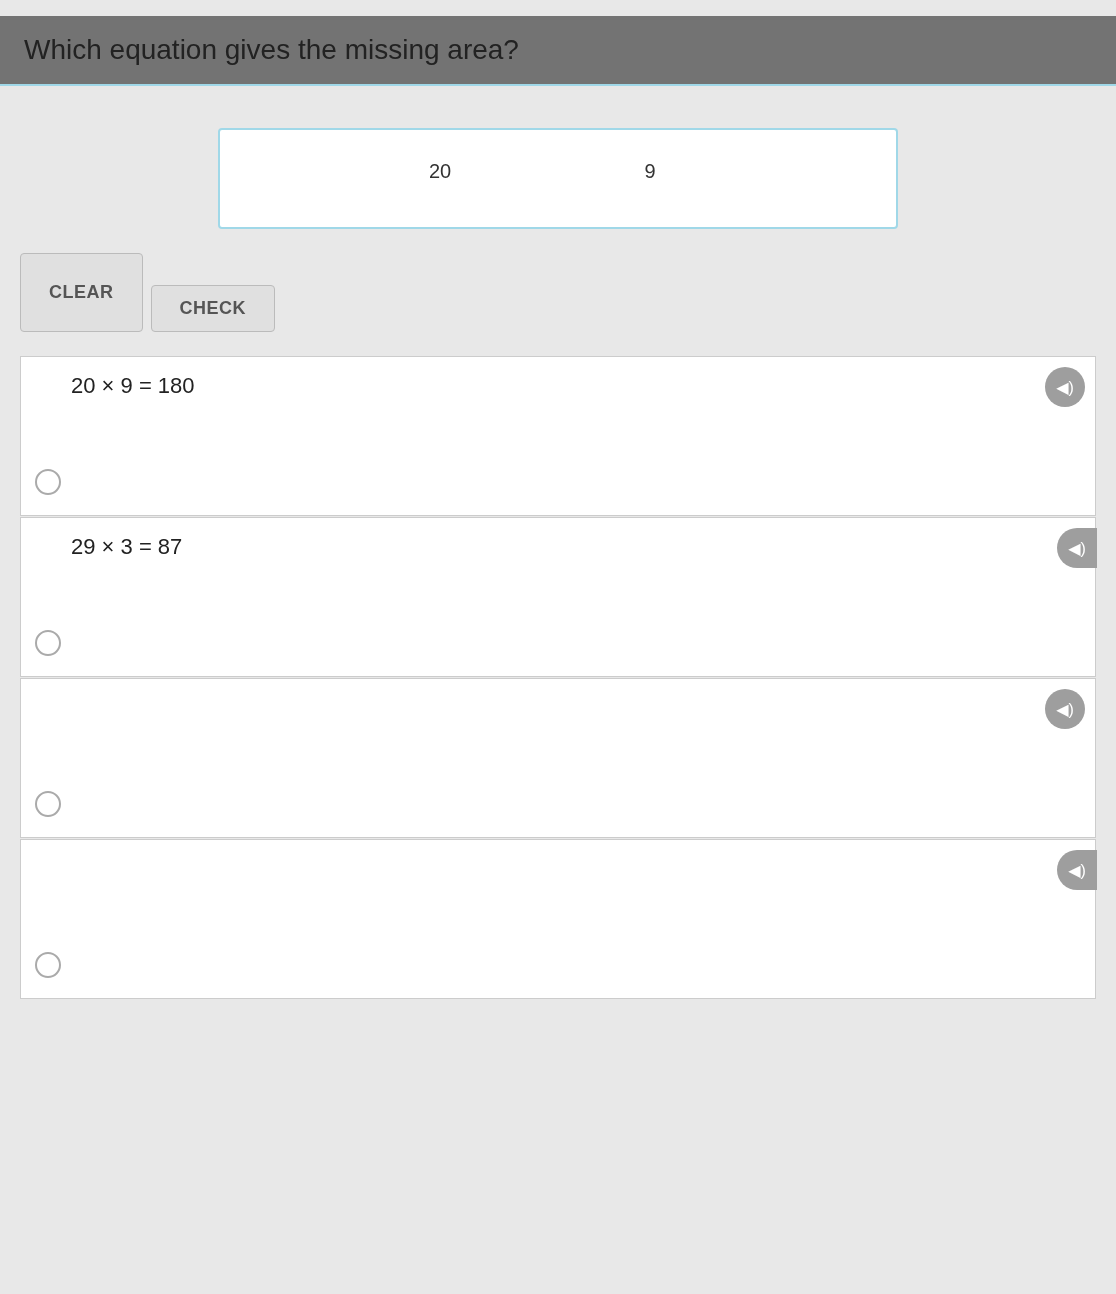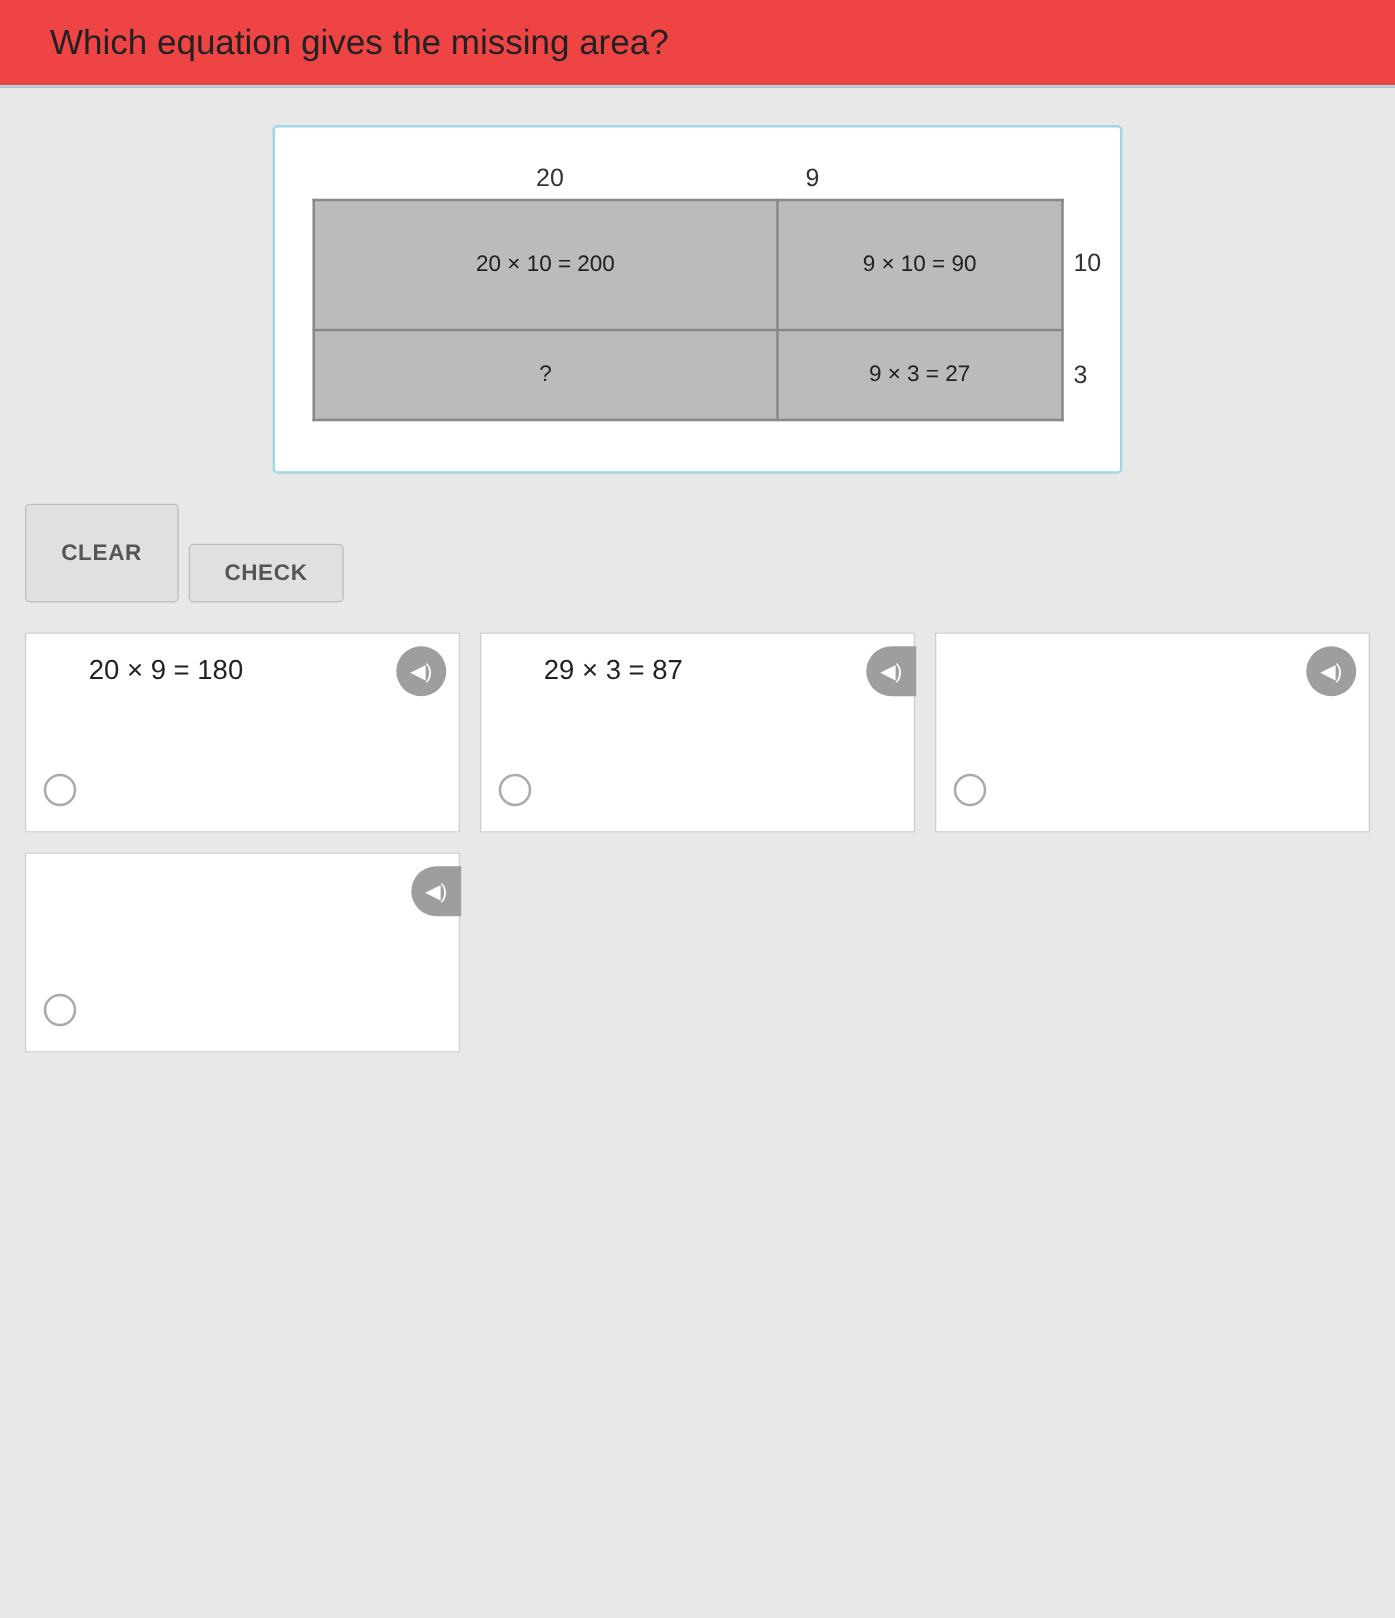--- a/index.html
+++ b/index.html
@@ -5,42 +5,43 @@
     * { box-sizing: border-box; margin: 0; padding: 0; }
     body {
       background: #e8e8e8;
       font-family: Arial, sans-serif;
       width: 1116px;
       min-height: 1294px;
       position: relative;
     }
 
     .header {
-      background: #ef4444;
+      background: #737373;
       border-bottom: 2px solid #a0d8e8;
-      padding: 18px 40px;
+      padding: 18px 24px;
+      margin-top: 16px;
     }
     .header h1 {
       font-size: 28px;
       font-weight: 400;
       color: #222;
     }
 
     .main-content {
       padding: 30px 20px 20px 20px;
     }
 
     
     .diagram-container {
       background: white;
       border: 2px solid #a0d8e8;
       border-radius: 4px;
-      margin: 0 auto 24px auto;
+      margin: 12px auto 24px auto;
       width: 680px;
-      padding: 30px 15px 40px 30px;
+      padding: 30px 30px 40px 30px;
     }
 
     .column-labels {
       display: flex;
       margin-left: 60px;
       margin-bottom: 4px;
     }
     .col-label-left {
       width: 260px;
       text-align: center;
@@ -136,22 +137,22 @@
       color: #555;
       cursor: pointer;
       min-width: 120px;
       letter-spacing: 0.5px;
       margin-top: 32px;
     }
 
     
     .options-grid {
       display: grid;
-      grid-template-columns: 1fr 1fr 1fr;
-      gap: 16px;
+      grid-template-columns: 1fr;
+      gap: 1px;
     }
 
     .option-cell {
       position: relative;
       background: white;
       border: 1px solid #ccc;
       min-height: 160px;
       padding: 16px 16px 16px 50px;
     }
 
@@ -207,39 +208,20 @@
 
 <div class="main-content">
 
   <div class="diagram-container">
 
     <div class="column-labels">
       <div class="col-label-left">20</div>
       <div class="col-label-right">9</div>
     </div>
 
-    <div class="grid-wrapper">
-      <table class="grid-table">
-        <tbody>
-            <tr>
-          <td class="cell-large-left">20 × 10 = 200</td>
-          <td class="cell-large-right">9 × 10 = 90</td>
-        </tr>
-        <tr>
-          <td class="cell-small-left">?</td>
-          <td class="cell-small-right">9 × 3 = 27</td>
-        </tr>
-      </tbody>
-        </table>
-
-      <div class="row-labels">
-        <div class="row-label">10</div>
-        <div class="row-label row-label-small">3</div>
-      </div>
-    </div>
 
   </div>
 
   <div class="buttons-row">
     <button class="btn-clear">CLEAR</button>
     <button class="btn-check">CHECK</button>
   </div>
 
   <div class="options-grid">
 

